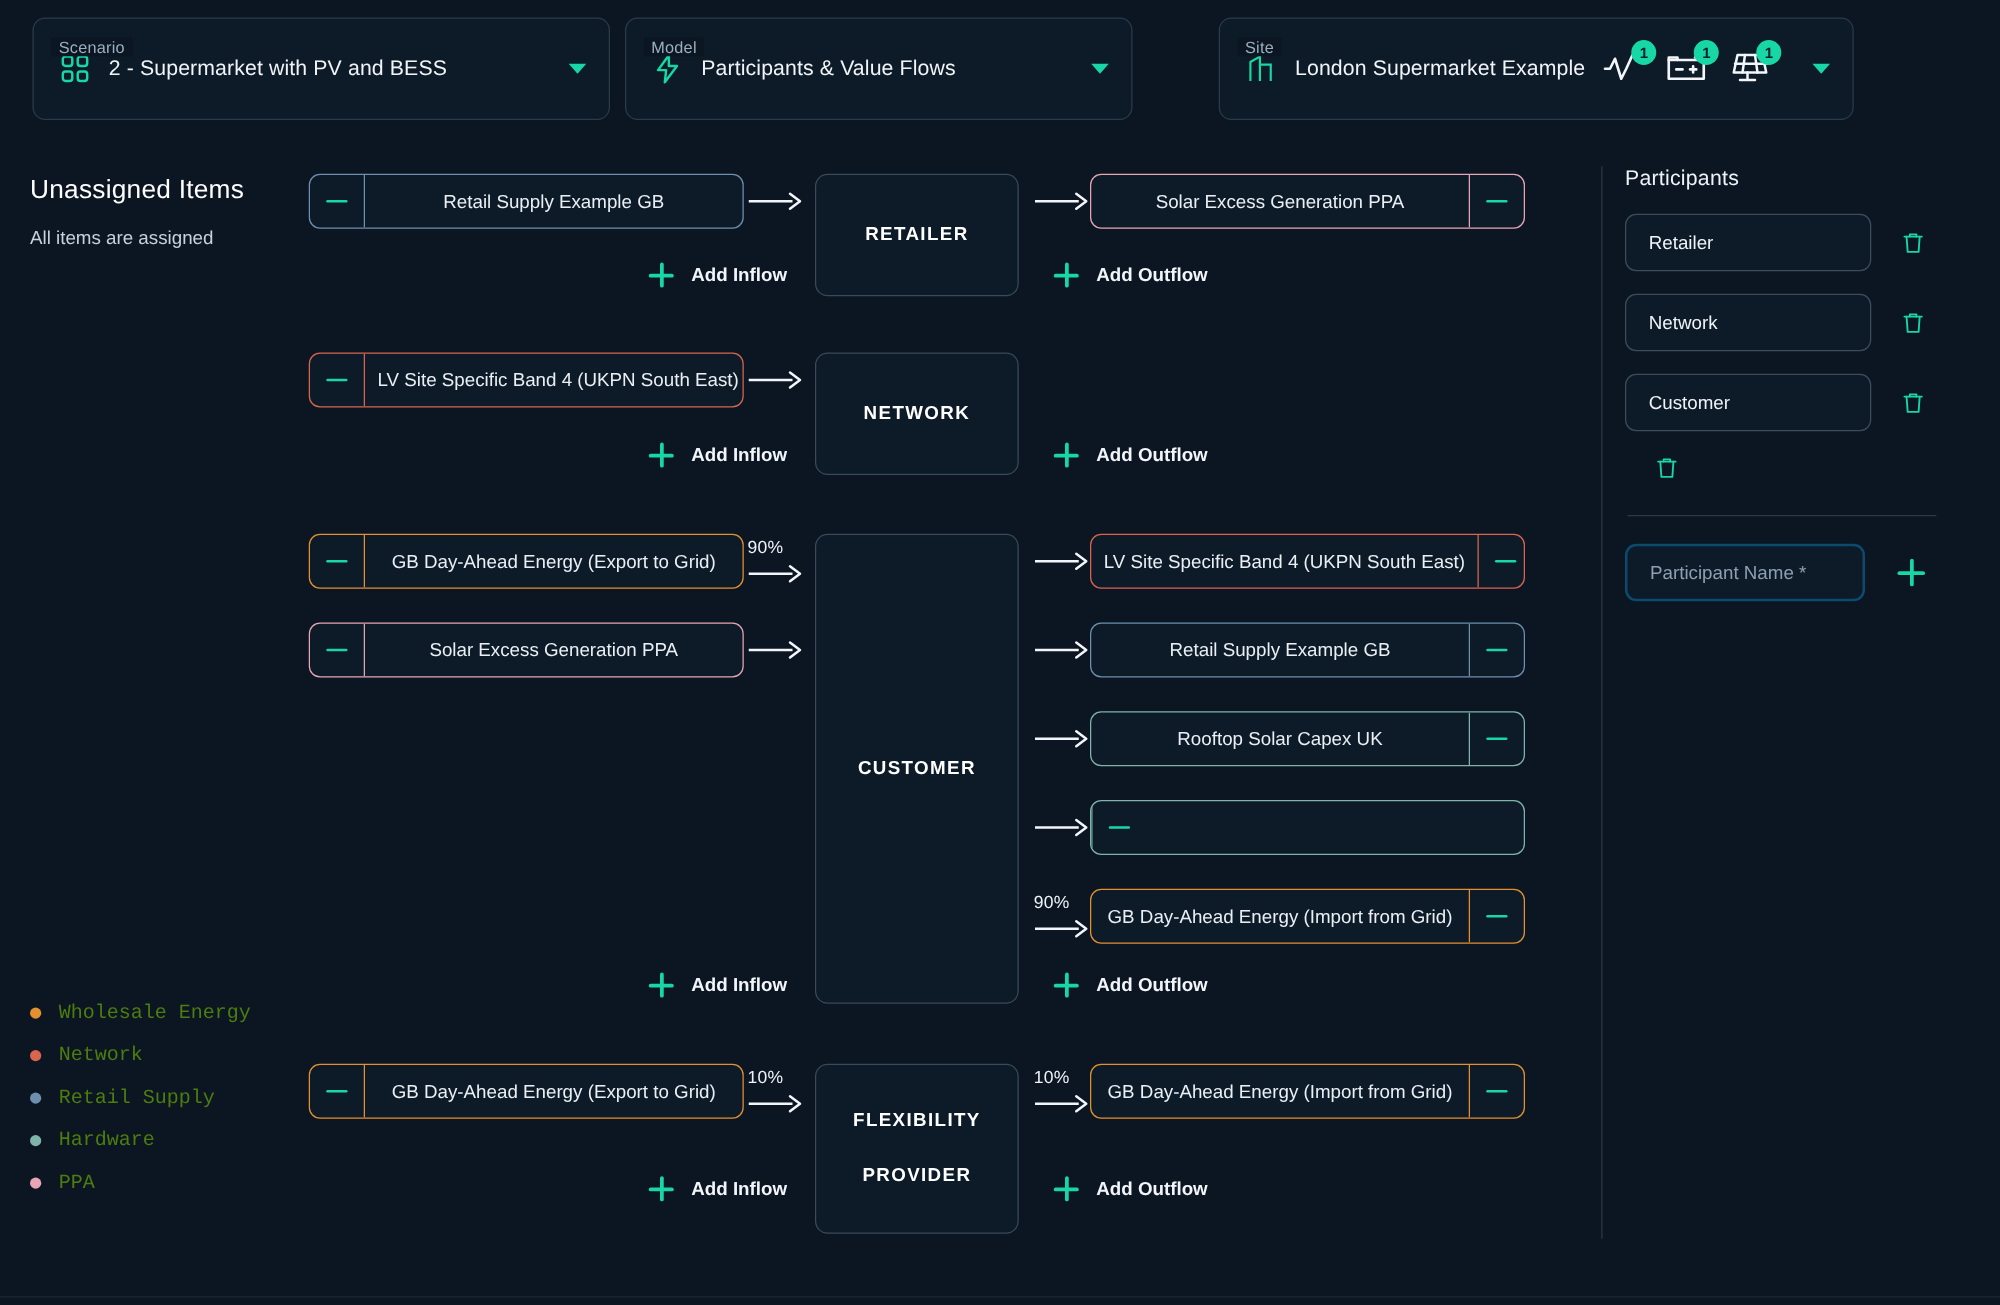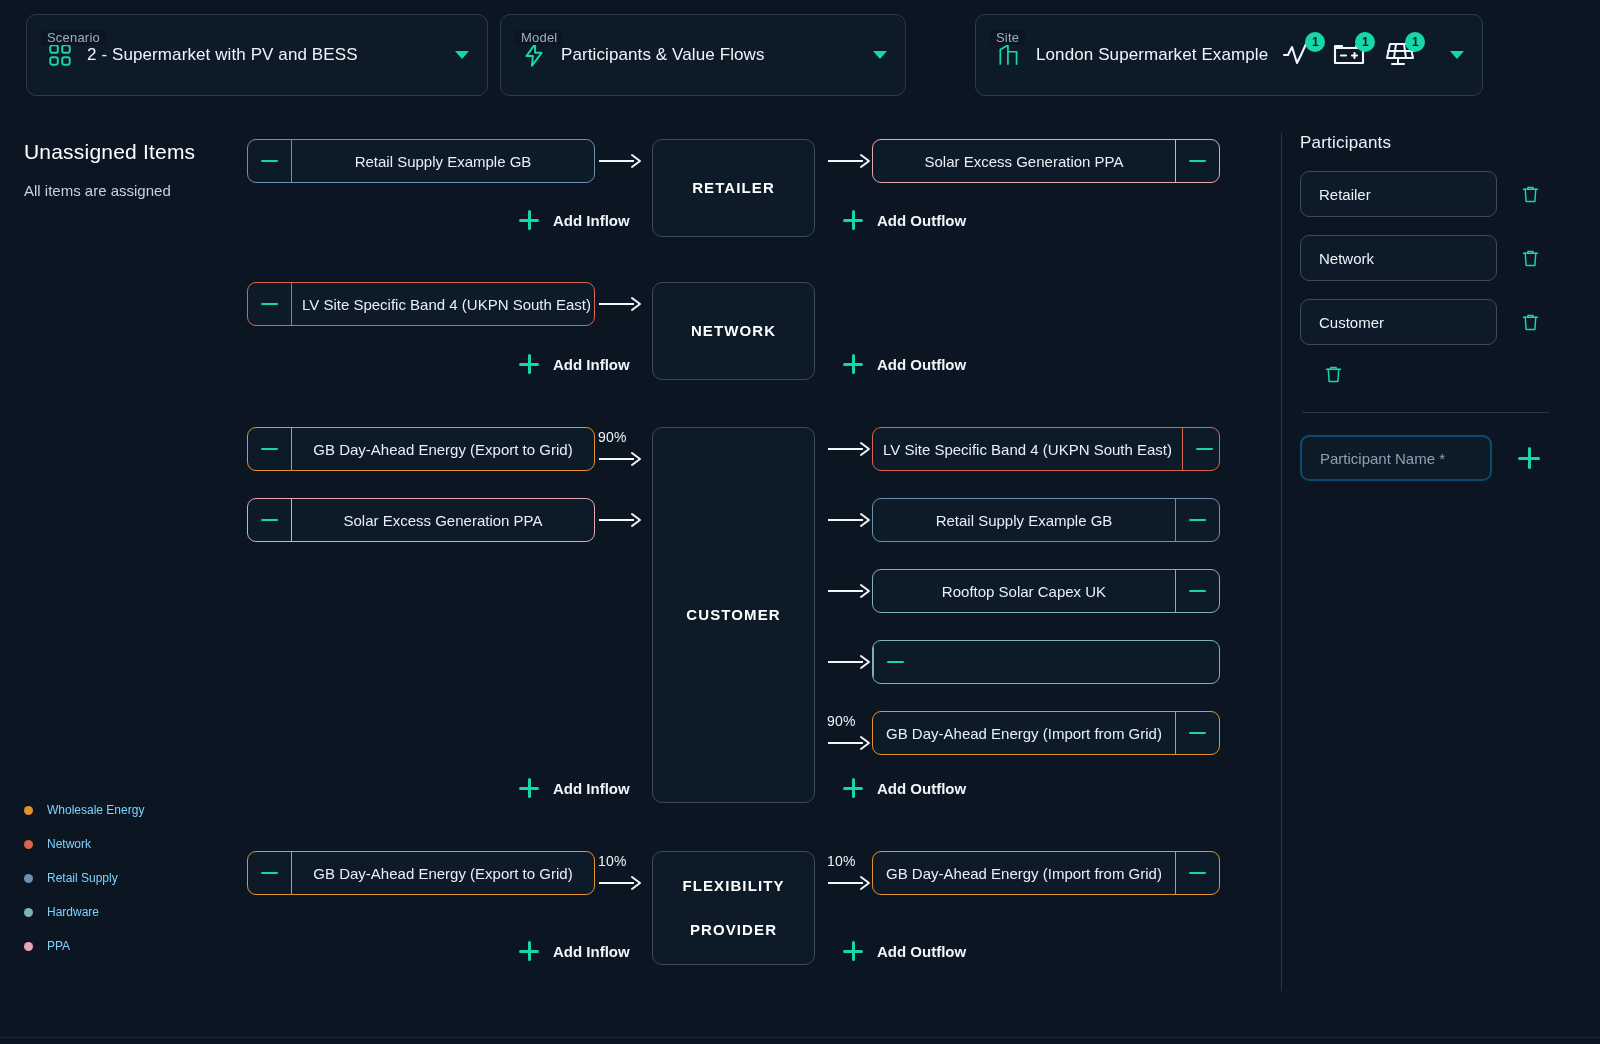--- a/index.html
+++ b/index.html
@@ -44,21 +44,21 @@
     display: flex; align-items: center; justify-content: center;
   }
 
   
   .unassigned-title { position: absolute; left: 24px; top: 140px; font-size: 21px; color: #ffffff; letter-spacing: .2px; }
   .unassigned-sub   { position: absolute; left: 24px; top: 182px; font-size: 15px; color: #c6d2dc; }
 
   .legend-list { position: absolute; left: 24px; top: 793px; }
   .legend-row { display: flex; align-items: center; height: 34px; }
   .legend-dot { width: 9px; height: 9px; border-radius: 50%; margin-right: 14px; flex: 0 0 auto; }
-  .legend-label { font-size: 12px; color: #7dd3fc; }
+  .legend-label { font-size: 16px; color: #4d7c0f; font-family: Liberation Mono, monospace; }
 
   
   .board { position: absolute; left: 0; top: 0; width: 1280px; height: 1044px; }
 
   .pnode {
     position: absolute;
     border: 1px solid #3a4a5a; border-radius: 10px;
     background: #0d1a27;
     display: flex; flex-direction: column; align-items: center; justify-content: center;
     font-size: 15px; font-weight: bold; letter-spacing: 1.1px; color: #ffffff;
@@ -362,21 +362,21 @@
     <div class="arrow" style="left: 826px; top: 711px; align-items: flex-end; padding-bottom: 4px;">
       <svg width="44" height="16" viewBox="0 0 44 16">
         <line x1="1" y1="8" x2="36" y2="8" stroke="#f2f6fa" stroke-width="2"></line>
         <path d="M34 2 L42 8 L34 14" fill="none" stroke="#f2f6fa" stroke-width="2" stroke-linecap="round" stroke-linejoin="round"></path>
       </svg>
     </div>
     <div class="addbtn" style="left: 843px; top: 778px;">
       <span class="plus"></span>
       <span>Add Outflow</span>
     </div>
-    <div class="pnode" style="left: 652px; top: 851px; height: 114px;">
+    <div class="pnode" style="left: 652px; top: 851px; height: 136px;">
       <span>FLEXIBILITY</span>
       <span>PROVIDER</span>
     </div>
     <div class="chip left" style="top: 851px; left: 247px; width: 348px; border-color: rgb(227, 144, 47); color: rgb(227, 144, 47);">
       <div class="minus"></div>
       <div class="chip-label">GB Day-Ahead Energy (Export to Grid)</div>
     </div>
     <div class="pct" style="left: 598px; top: 853px;">10%</div>
     <div class="arrow" style="left: 597px; top: 851px; align-items: flex-end; padding-bottom: 4px;">
       <svg width="44" height="16" viewBox="0 0 44 16">

